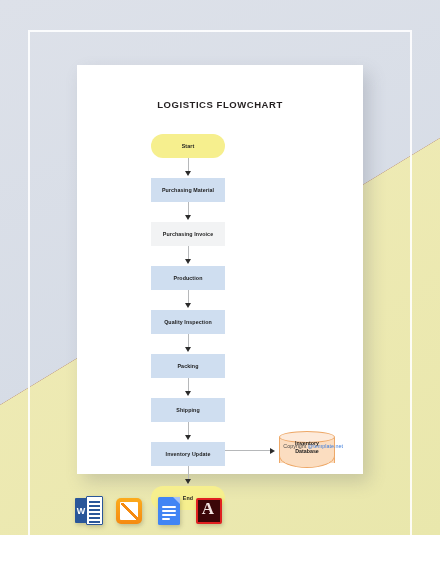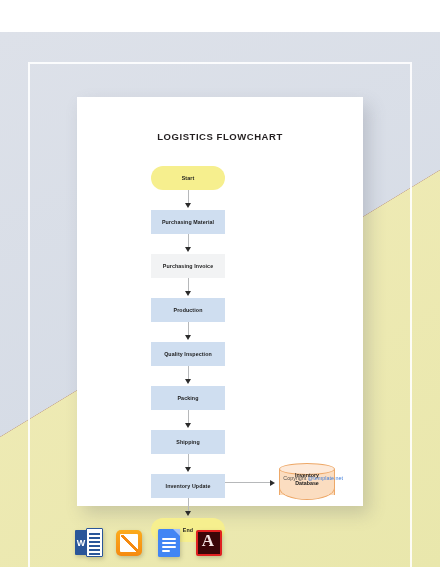--- a/index.html
+++ b/index.html
@@ -11,21 +11,20 @@
     overflow: hidden;
     font-family: "Liberation Sans", sans-serif;
   }
 
   #stage {
     position: relative;
     width: 440px;
     height: 535px;
     background: #7f1d1d;
     overflow: hidden;
-    margin-top: 32px;
   }
 
   
   #bg-yellow-wedge {
     position: absolute;
     inset: 0;
     background: linear-gradient(150deg, #e6e5a6 0%, #eeeab4 45%, #e9e7ac 100%);
     clip-path: polygon(0 405px, 440px 138px, 440px 570px, 0 570px);
   }
   #bg-blue-field {

